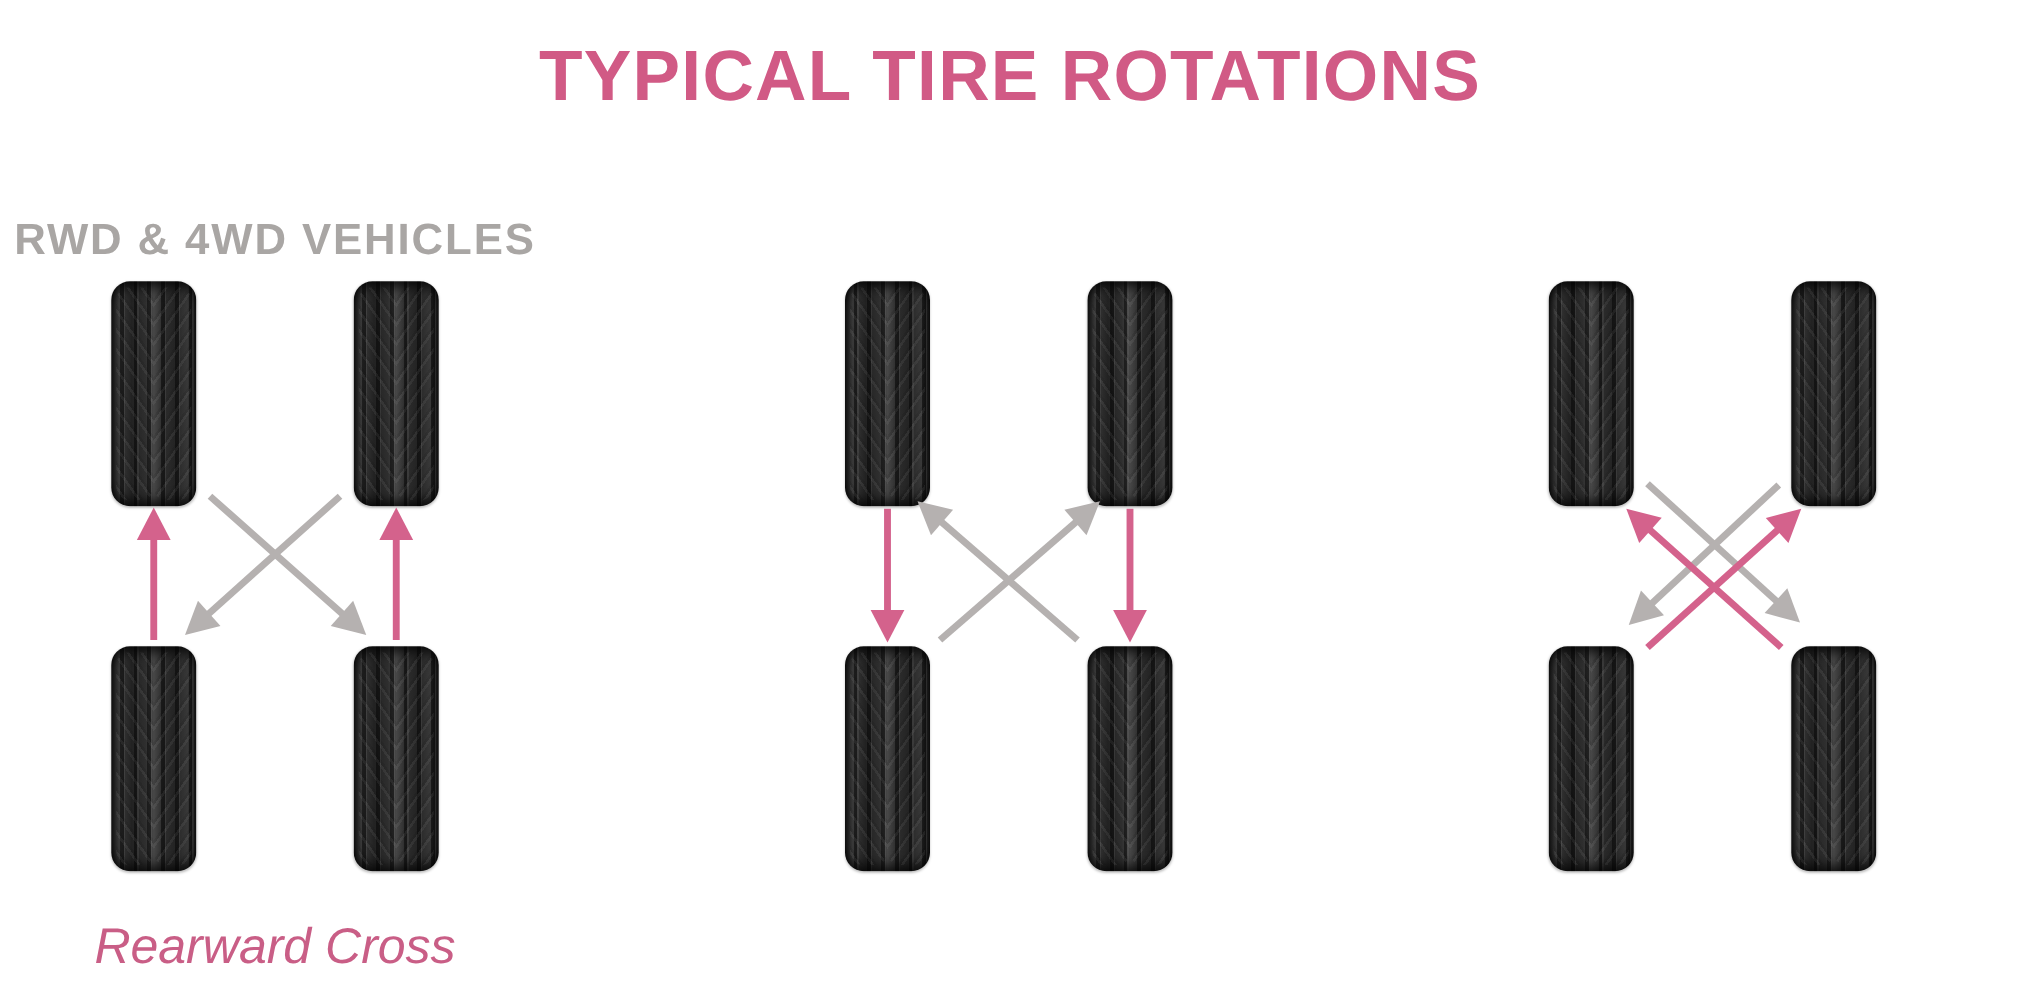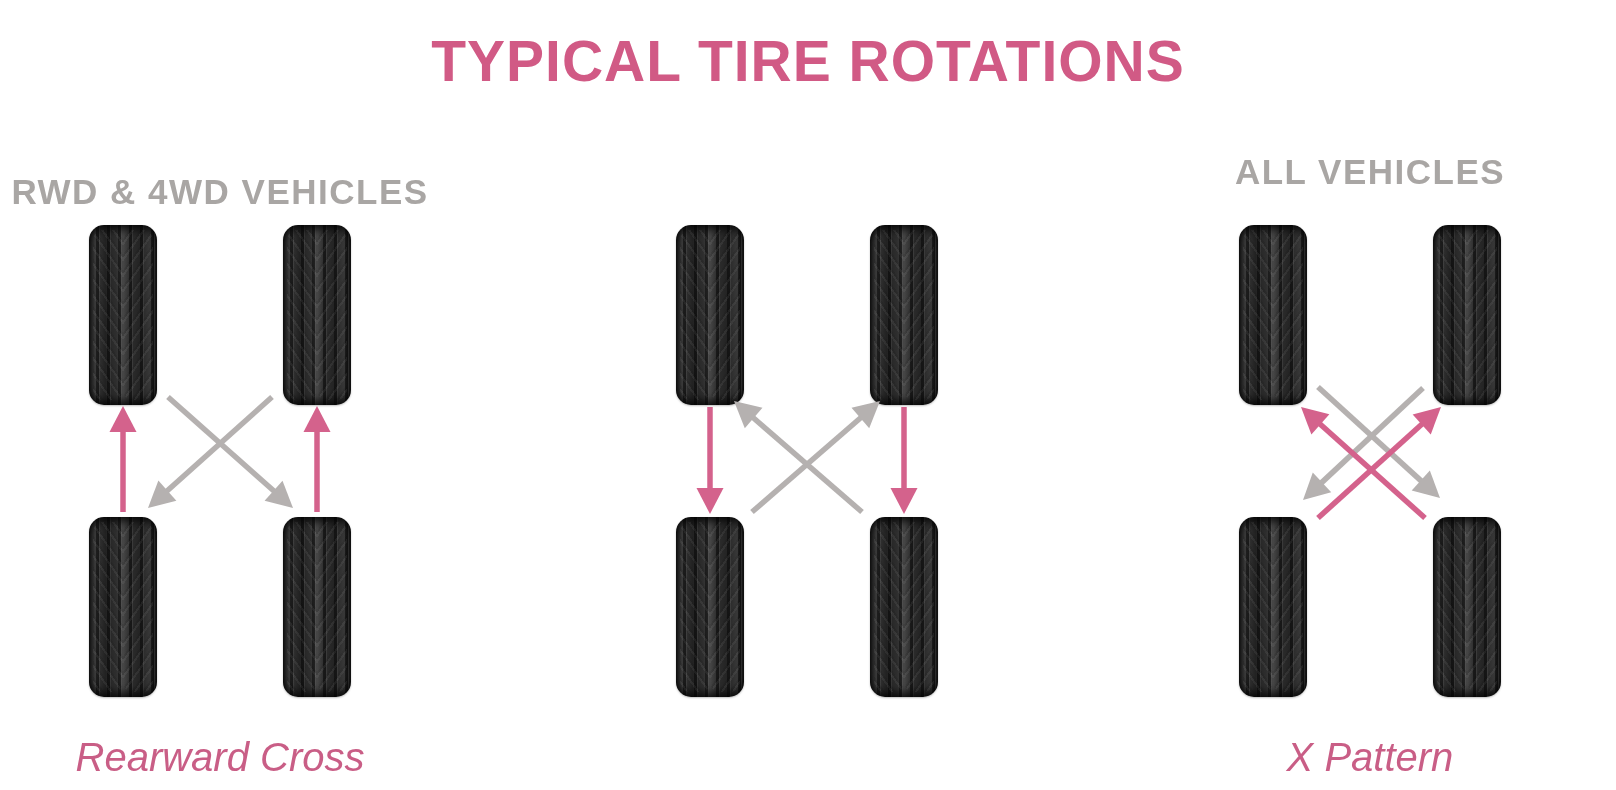--- a/index.html
+++ b/index.html
@@ -109,28 +109,26 @@
             <polygon points="123,374 109.5,348 136.5,348" fill="#d4628c"></polygon>
           </g>
           <g>
             <line x1="317" y1="267" x2="317" y2="350" stroke="#d4628c" stroke-width="5.5"></line>
             <polygon points="317,374 303.5,348 330.5,348" fill="#d4628c"></polygon>
           </g>
         </svg>
       </div>
 
   <div class="panel" style="left: 1150px;">
-    <div class="panel-heading" style="color: rgb(169, 166, 164);">ALL VEHICLES</div>
     <div class="tires">
           <div class="tire" style="left: 89px; top: 85px;"></div>
           <div class="tire" style="left: 283px; top: 85px;"></div>
           <div class="tire" style="left: 89px; top: 377px;"></div>
           <div class="tire" style="left: 283px; top: 377px;"></div>
         </div>
-    <div class="panel-caption" style="color: rgb(201, 94, 134);">X Pattern</div>
   <svg class="arrows" viewBox="0 0 440 640">
           <g>
             <line x1="168" y1="247" x2="272.2480237878257" y2="341.84861180695617" stroke="#b5b1b0" stroke-width="5.5"></line>
             <polygon points="290,358 261.683536578224,350.48814941021726 279.8538482953983,330.5171761715211" fill="#b5b1b0"></polygon>
           </g>
           <g>
             <line x1="273" y1="248" x2="170.54532643782886" y2="343.6243619913597" stroke="#b5b1b0" stroke-width="5.5"></line>
             <polygon points="153,360 162.79614059445444,332.390479369361 181.21873335417476,352.1289716119184" fill="#b5b1b0"></polygon>
           </g>
           <g>

